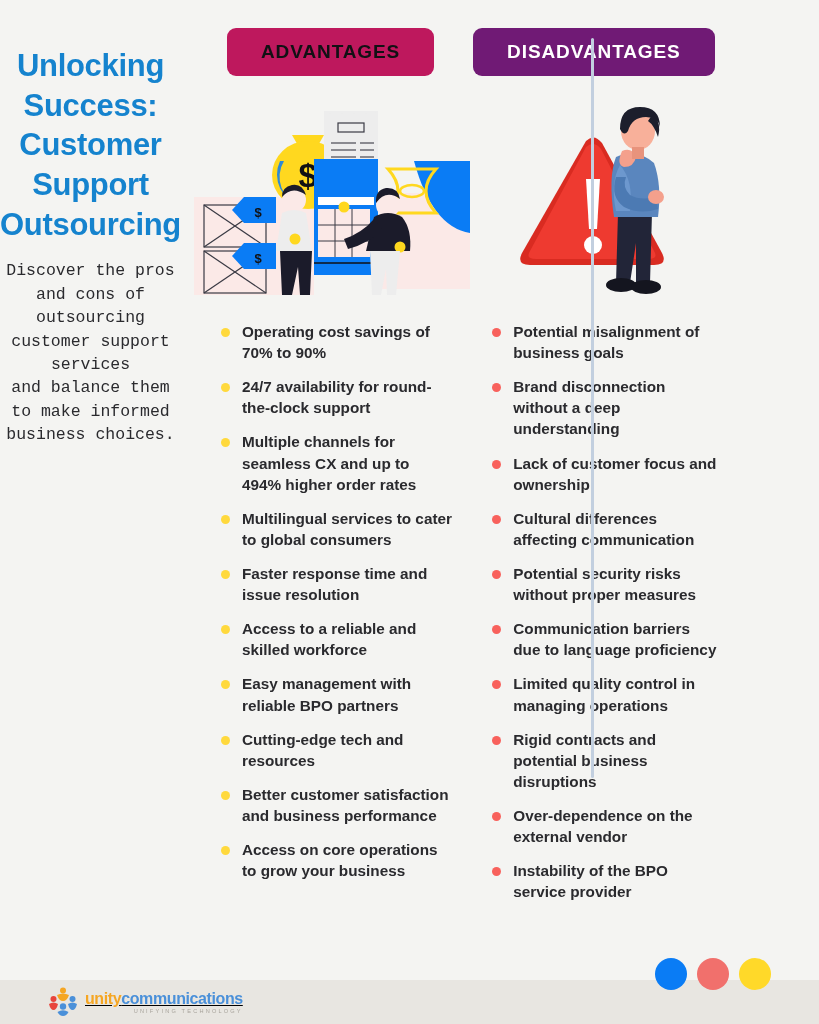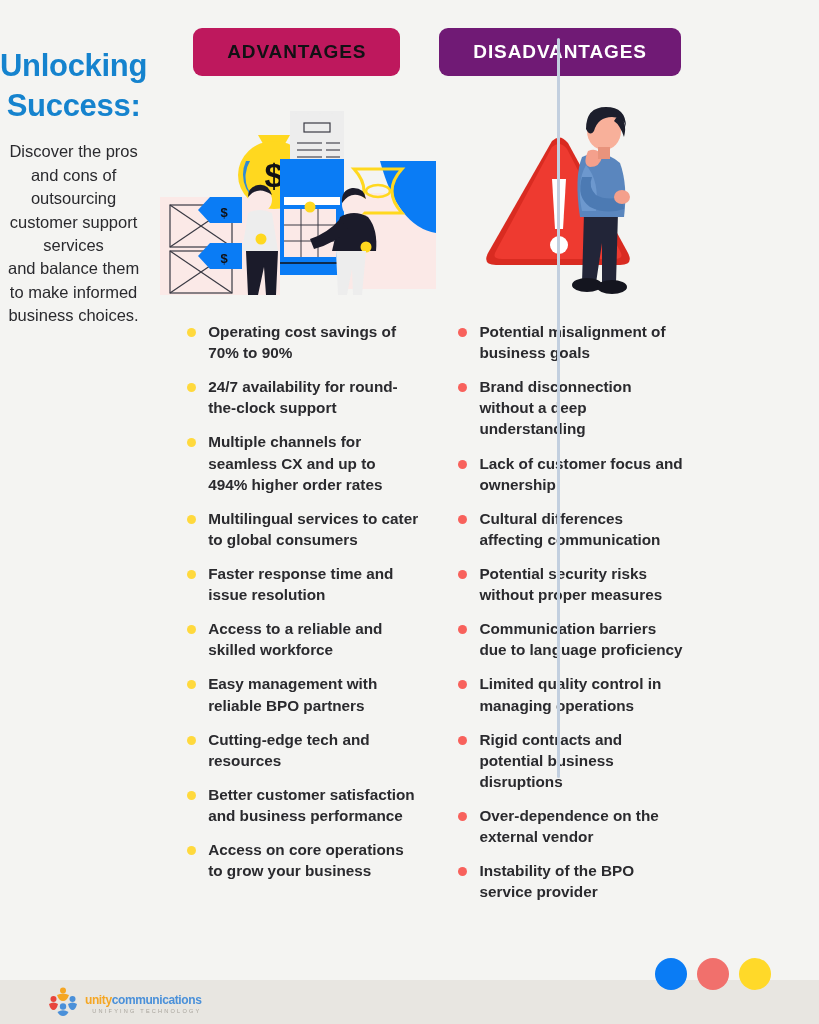--- a/index.html
+++ b/index.html
@@ -31,21 +31,21 @@
     letter-spacing: -0.3px;
   }
   .title-line { display: block; }
 
   .subtitle {
     margin-top: 15px;
     color: #2A2A2E;
     font-size: 16.5px;
     line-height: 1.42;
   }
-  .subtitle-line { display: block; }
+  .subtitle-line { display: block; font-family: Liberation Mono, monospace; }
 
   
   .columns {
     position: relative;
     display: flex;
     margin-top: 28px;
     padding: 0 18px;
     flex: 1;
   }
 
@@ -121,21 +121,21 @@
     background: #E8E6E1;
   }
   .logo {
     position: absolute;
     left: 48px; top: 6px;
     display: flex;
     align-items: center;
   }
   .logo-mark { margin-right: 7px; }
   .logo-text { line-height: 1; }
-  .logo-word { font-size: 12px; font-weight: bold; letter-spacing: -0.4px; }
+  .logo-word { font-size: 16px; font-weight: bold; letter-spacing: -0.4px; text-decoration: underline; }
   .logo-unity { color: #F5A623; }
   .logo-comm { color: #4A90D9; }
   .logo-tag {
     display: block;
     margin-top: 2px;
     font-size: 5.6px;
     letter-spacing: 2.2px;
     color: #A8A49C;
     text-align: right;
   }
@@ -152,20 +152,21 @@
   .dot-yellow { background: #FFD929; }
 </style>
 </head>
 <body>
 
 <div class="page">
 
   <div class="header">
     <h1 class="title">
       <span class="title-line">Unlocking Success:</span>
+      <span class="title-line">Customer Support Outsourcing</span>
     </h1>
     <p class="subtitle">
       <span class="subtitle-line">Discover the pros and cons of outsourcing customer support services</span>
       <span class="subtitle-line">and balance them to make informed business choices.</span>
     </p>
   </div>
 
   <div class="columns">
 
     <div class="divider"></div>

